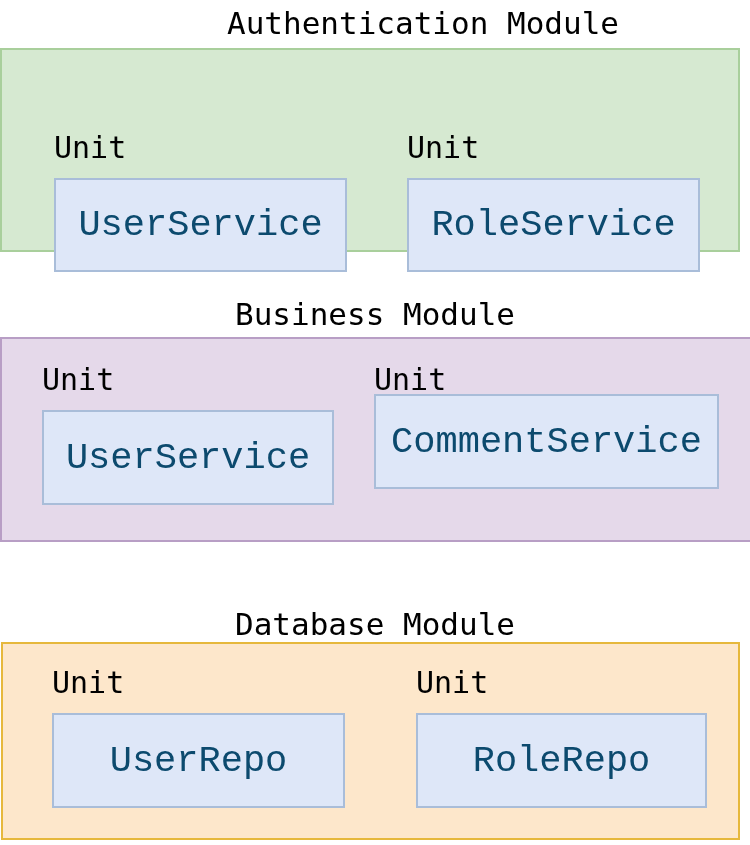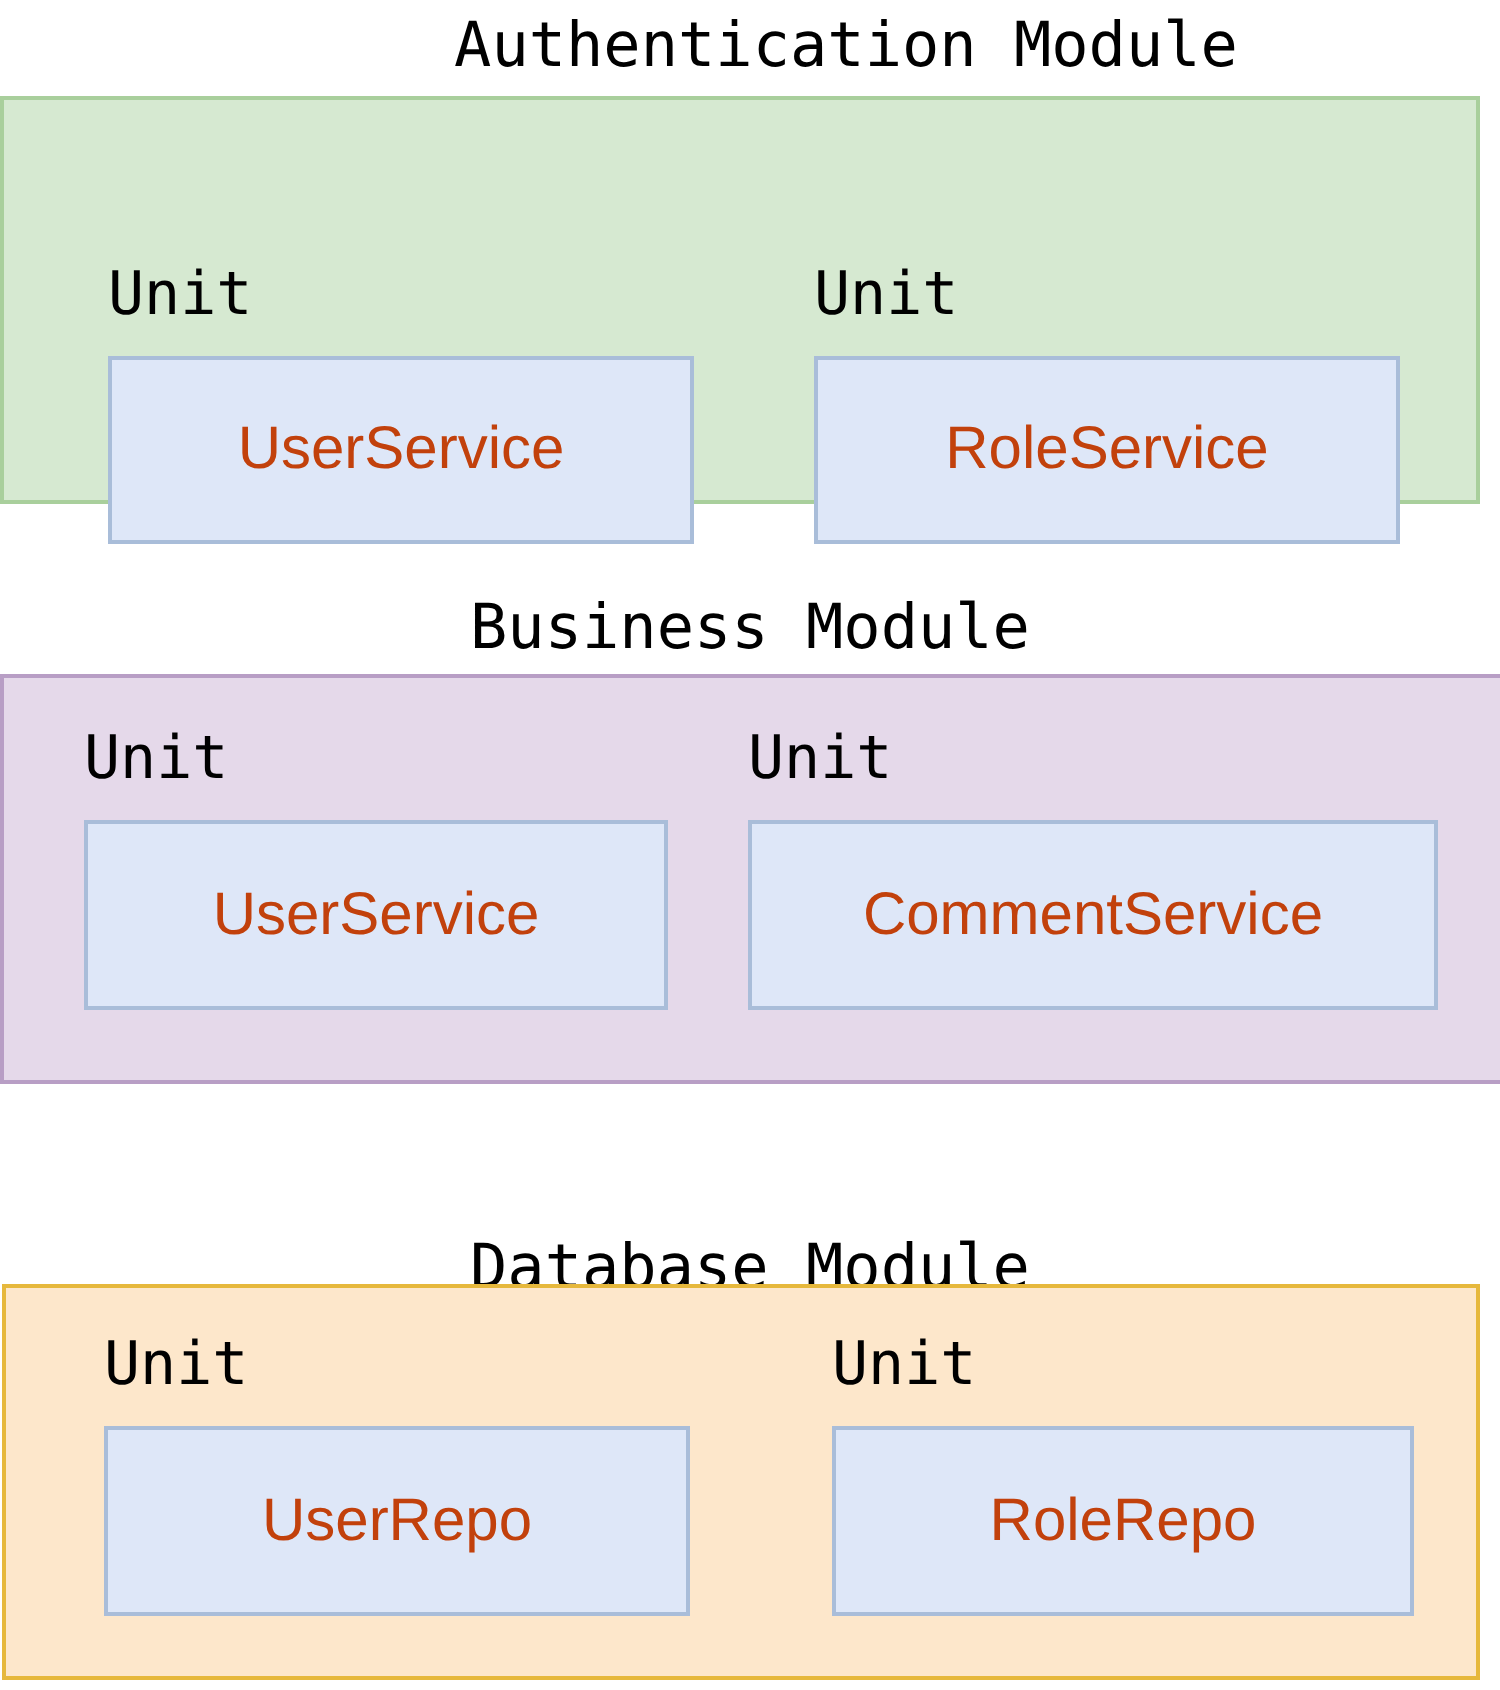--- a/index.html
+++ b/index.html
@@ -82,24 +82,24 @@
     position: absolute;
     box-sizing: border-box;
     background: #dee7f8;
     border: 2px solid #a9bdd9;
     display: flex;
     align-items: center;
     justify-content: center;
   }
 
   .unit-name {
-    font-family: Liberation Sans, sans-serif;
-    font-size: 30px;
+    font-family: Liberation Mono, monospace;
+    font-size: 37px;
     line-height: 36px;
-    color: #c2410c;
+    color: #0c4a6e;
     white-space: nowrap;
   }
 
   
   #module-authentication { left: 0px; top: 0px; width: 740px; height: 252px; }
   #module-authentication .module-title { top: 4px; width: 750px; margin-left: 48px; }
   #module-authentication .module-box  { left: 0px; top: 48px; width: 740px; height: 204px; }
 
   #unit-userservice { left: 52px; top: 80px; width: 293px; height: 142px; }
   #unit-userservice .unit-label { top: 0px; }
@@ -113,25 +113,25 @@
   #module-business { left: 0px; top: 293px; width: 750px; height: 249px; }
   #module-business .module-title { top: 2px; width: 750px; }
   #module-business .module-box  { left: 0px; top: 44px; width: 752px; height: 205px; }
 
   #unit-postservice { left: 42px; top: 362px; width: 292px; height: 143px; }
   #unit-postservice .unit-label { top: 0px; }
   #unit-postservice .unit-box   { left: 0px; top: 48px; width: 292px; height: 95px; }
 
   #unit-commentservice { left: 374px; top: 362px; width: 345px; height: 143px; }
   #unit-commentservice .unit-label { top: 0px; }
-  #unit-commentservice .unit-box   { left: 0px; top: 48px; width: 345px; height: 95px; }
+  #unit-commentservice .unit-box   { left: 0px; top: 32px; width: 345px; height: 95px; }
 
   
   #module-database { left: 0px; top: 596px; width: 740px; height: 244px; }
-  #module-database .module-title { top: 19px; width: 750px; }
+  #module-database .module-title { top: 9px; width: 750px; }
   #module-database .module-box  { left: 1px; top: 46px; width: 739px; height: 198px; }
 
   #unit-userrepo { left: 52px; top: 665px; width: 293px; height: 143px; }
   #unit-userrepo .unit-label { top: 0px; }
   #unit-userrepo .unit-box   { left: 0px; top: 48px; width: 293px; height: 95px; }
 
   #unit-rolerepo { left: 416px; top: 665px; width: 291px; height: 143px; }
   #unit-rolerepo .unit-label { top: 0px; }
   #unit-rolerepo .unit-box   { left: 0px; top: 48px; width: 291px; height: 95px; }
 </style>

